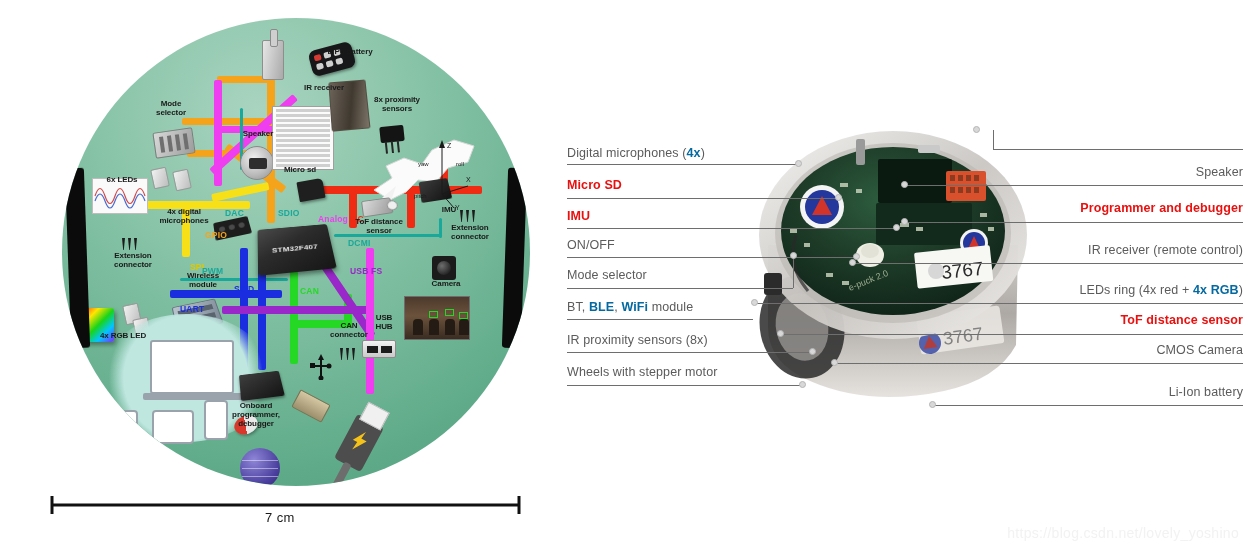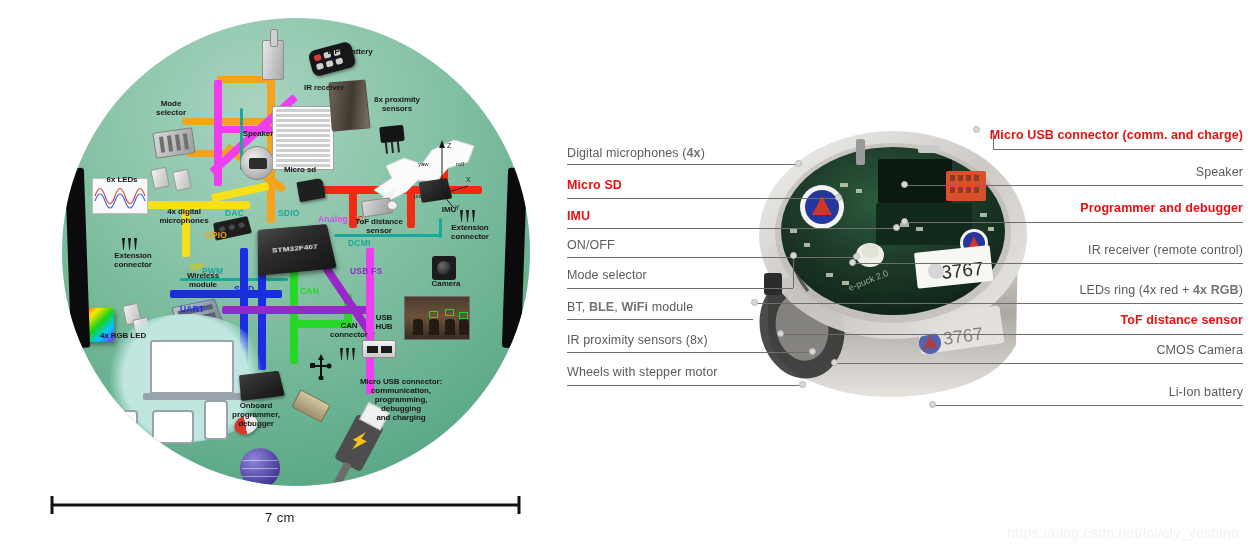--- a/index.html
+++ b/index.html
@@ -226,21 +226,21 @@
   }
 
   
   #right-panel { position:absolute; left:555px; top:0; width:696px; height:547px; }
 
   .photo-wrap { position:absolute; left:175px; top:95px; width:330px; height:330px; }
 
   .ann { position:absolute; font-size:12.5px; white-space:nowrap; letter-spacing:.1px; }
   .ann.red  { color:#e8110f; font-weight:bold; }
   .ann.grey { color:#5b5b5b; }
-  .ann .r   { color:#737373; font-weight:bold; }
+  .ann .r   { color:#0369a1; font-weight:bold; }
   .ann .g   { color:#5b5b5b; font-weight:normal; }
   .leader { position:absolute; height:1px; background:#6e6e6e; }
   .leader.v { width:1px; height:auto; background:#6e6e6e; }
   .dot { position:absolute; width:7px; height:7px; border-radius:50%;
          background:#d8d8d8; border:1px solid #b5b5b5; }
 
   .watermark {
     position:absolute; right:12px; bottom:6px;
     font-size:14px; color:#f2f2f2; letter-spacing:.3px;
   }
@@ -497,25 +497,20 @@
         <div class="cap" style="left:112px;top:254px;width:58px;">Wireless
 module</div>
         <div class="cap" style="left:362px;top:262px;width:44px;">Camera</div>
         <div class="cap" style="left:258px;top:304px;width:58px;">CAN
 connector</div>
         <div class="cap" style="left:306px;top:296px;width:32px;">USB
 HUB</div>
         <div class="cap" style="left:148px;top:384px;width:92px;">Onboard
 programmer,
 debugger</div>
-        <div class="cap" style="left:278px;top:360px;width:122px;">Micro USB connector:
-communication,
-programming,
-debugging
-and charging</div>
 
       </div>
 
       <div class="wheel-bar wheel-left"></div>
       <div class="wheel-bar wheel-right"></div>
     </div>
 
     <svg class="scale-bar" style="left:48px;top:494px;" width="475" height="22" viewBox="0 0 475 22">
       <line x1="4" y1="11" x2="471" y2="11" stroke="#111" stroke-width="3"></line>
       <line x1="4" y1="2" x2="4" y2="20" stroke="#111" stroke-width="3"></line>
@@ -643,21 +638,20 @@
     <div class="leader" style="left:12px;top:319px;width:186px;"></div>
 
     <div class="ann grey" style="left:12px;top:333px;">IR proximity sensors (8x)</div>
     <div class="leader" style="left:12px;top:352px;width:246px;"></div>
     <div class="dot" style="left:254px;top:348px;"></div>
 
     <div class="ann grey" style="left:12px;top:365px;">Wheels with stepper motor</div>
     <div class="leader" style="left:12px;top:385px;width:236px;"></div>
     <div class="dot" style="left:244px;top:381px;"></div>
 
-    <div class="ann red" style="right:8px;top:128px;text-align:right;">Micro USB connector  (comm. and charge)</div>
     <div class="leader" style="left:438px;top:149px;width:250px;"></div>
     <div class="leader v" style="left:438px;top:130px;height:19px;"></div>
     <div class="dot" style="left:418px;top:126px;"></div>
 
     <div class="ann grey" style="right:8px;top:165px;">Speaker</div>
     <div class="leader" style="left:352px;top:185px;width:336px;"></div>
     <div class="dot" style="left:346px;top:181px;"></div>
 
     <div class="ann red" style="right:8px;top:201px;text-align:center;">Programmer and debugger</div>
     <div class="leader" style="left:352px;top:222px;width:336px;"></div>

